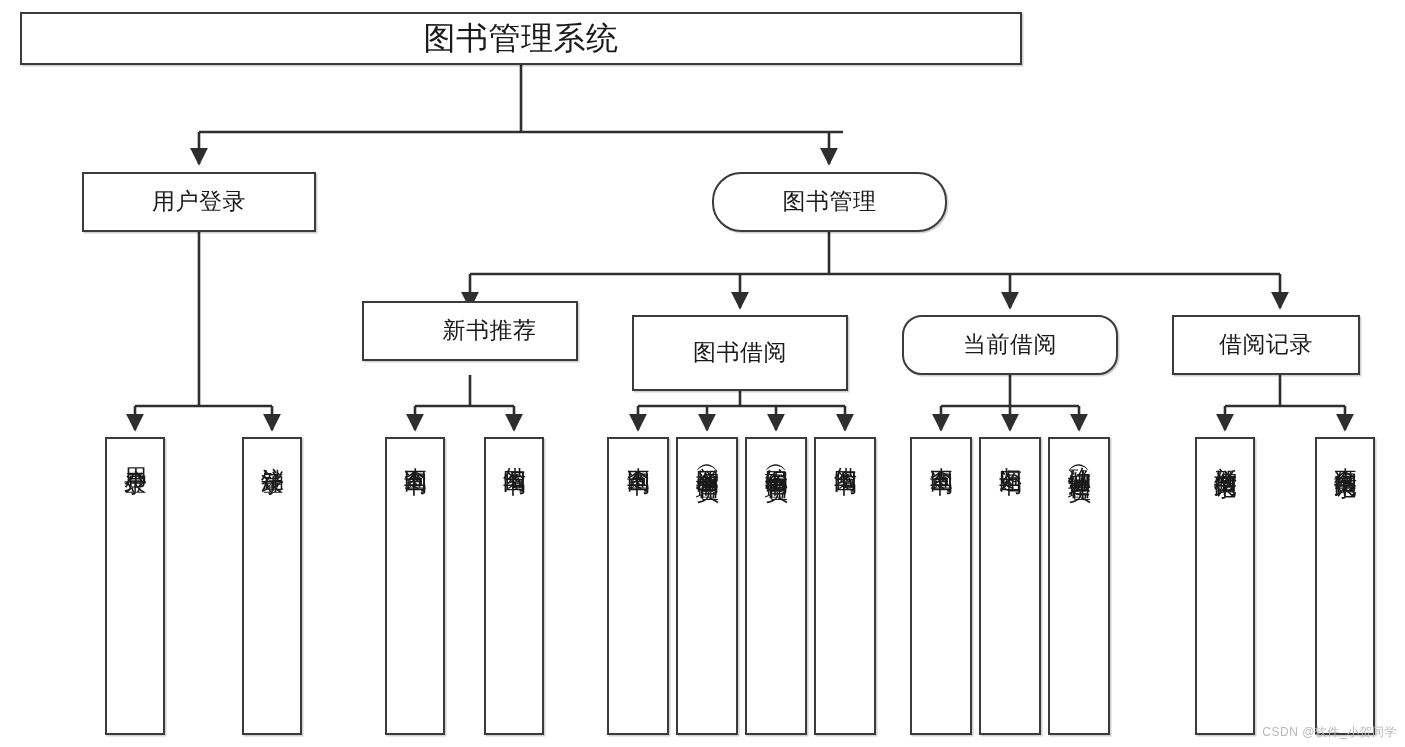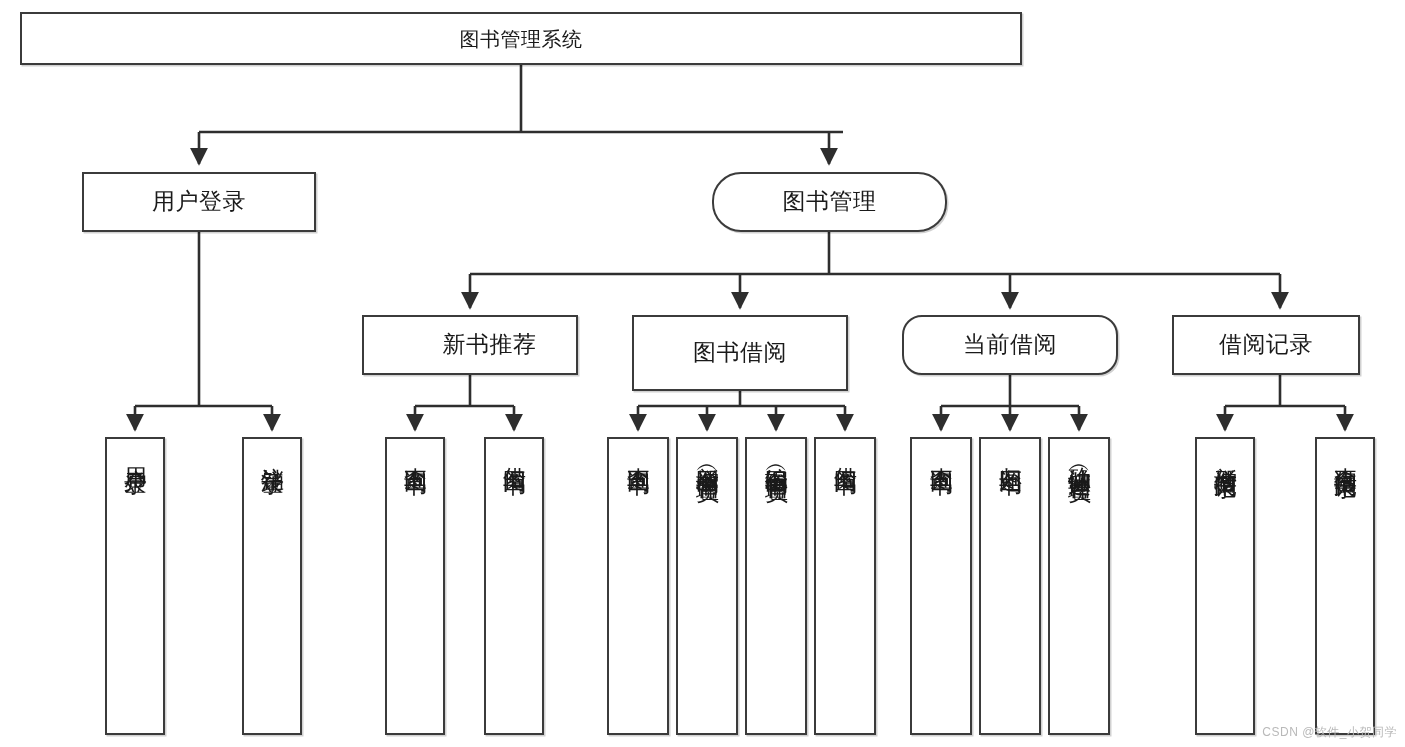--- a/index.html
+++ b/index.html
@@ -51,21 +51,21 @@
   }
   .node.leaf .lbl {
     writing-mode: vertical-rl;
     text-orientation: upright;
     font-size: 23px;
     line-height: 1.12;
     letter-spacing: 2px;
     white-space: pre-line;
     text-align: left;
   }
-  .node.root .lbl { font-size: 20px; text-align: center; }
+  .node.root .lbl { font-size: 32px; text-align: center; }
   .watermark {
     position: absolute;
     right: 8px;
     bottom: 6px;
     font-size: 12px;
     color: #b9b9b9;
     letter-spacing: 0.5px;
     white-space: nowrap;
     user-select: none;
   }
@@ -129,21 +129,21 @@
     <span class="lbl">图书管理系统</span>
   </div>
 
   <div class="node" style="left:82px; top:172px; width:234px; height:60px;">
     <span class="lbl">用户登录</span>
   </div>
   <div class="node" style="left:712px; top:172px; width:235px; height:60px;border-radius:29px;">
     <span class="lbl">图书管理</span>
   </div>
 
-  <div class="node" style="left:362px; top:315px; width:216px; height:60px;padding-left:39px;">
+  <div class="node" style="left:362px; top:301px; width:216px; height:60px;padding-left:39px;">
     <span class="lbl">新书推荐</span>
   </div>
   <div class="node" style="left:632px; top:315px; width:216px; height:76px;">
     <span class="lbl">图书借阅</span>
   </div>
   <div class="node" style="left:902px; top:315px; width:216px; height:60px;border-radius:20px;">
     <span class="lbl">当前借阅</span>
   </div>
   <div class="node" style="left:1172px; top:315px; width:188px; height:60px;">
     <span class="lbl">借阅记录</span>

